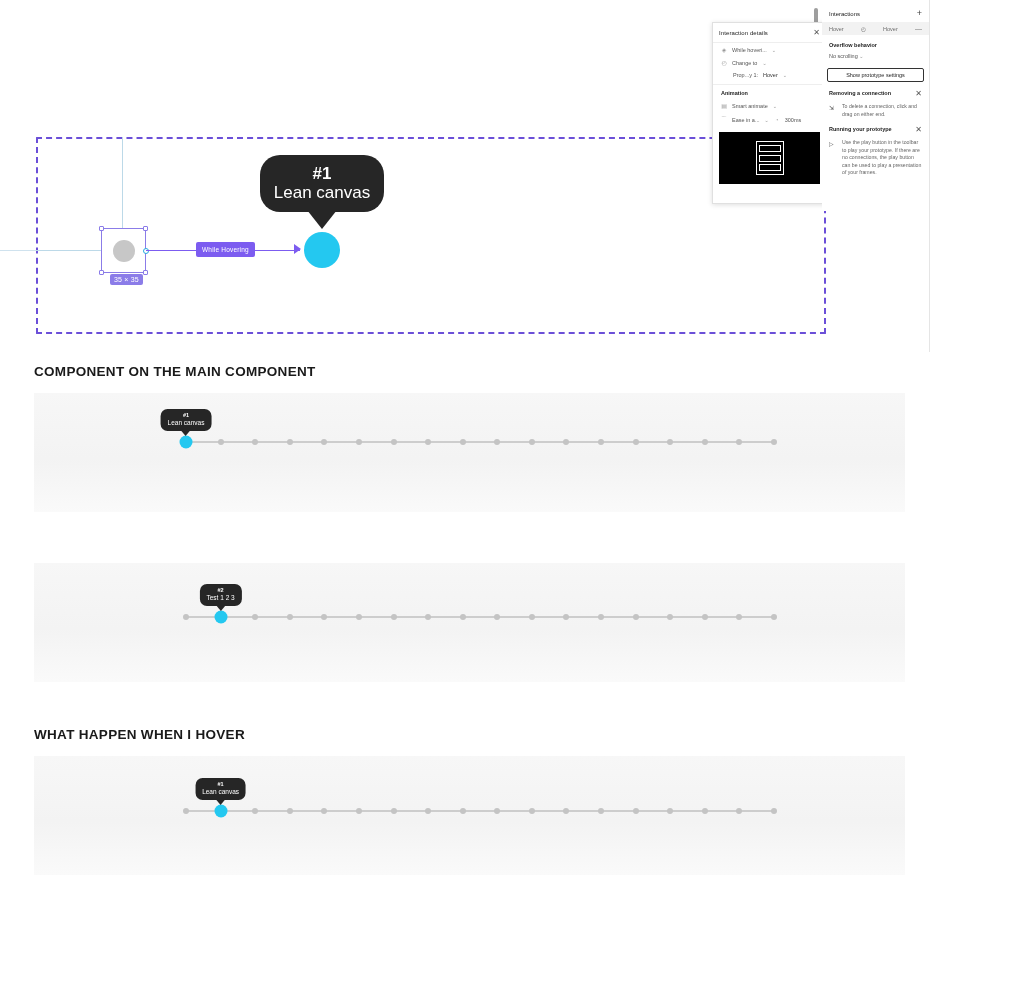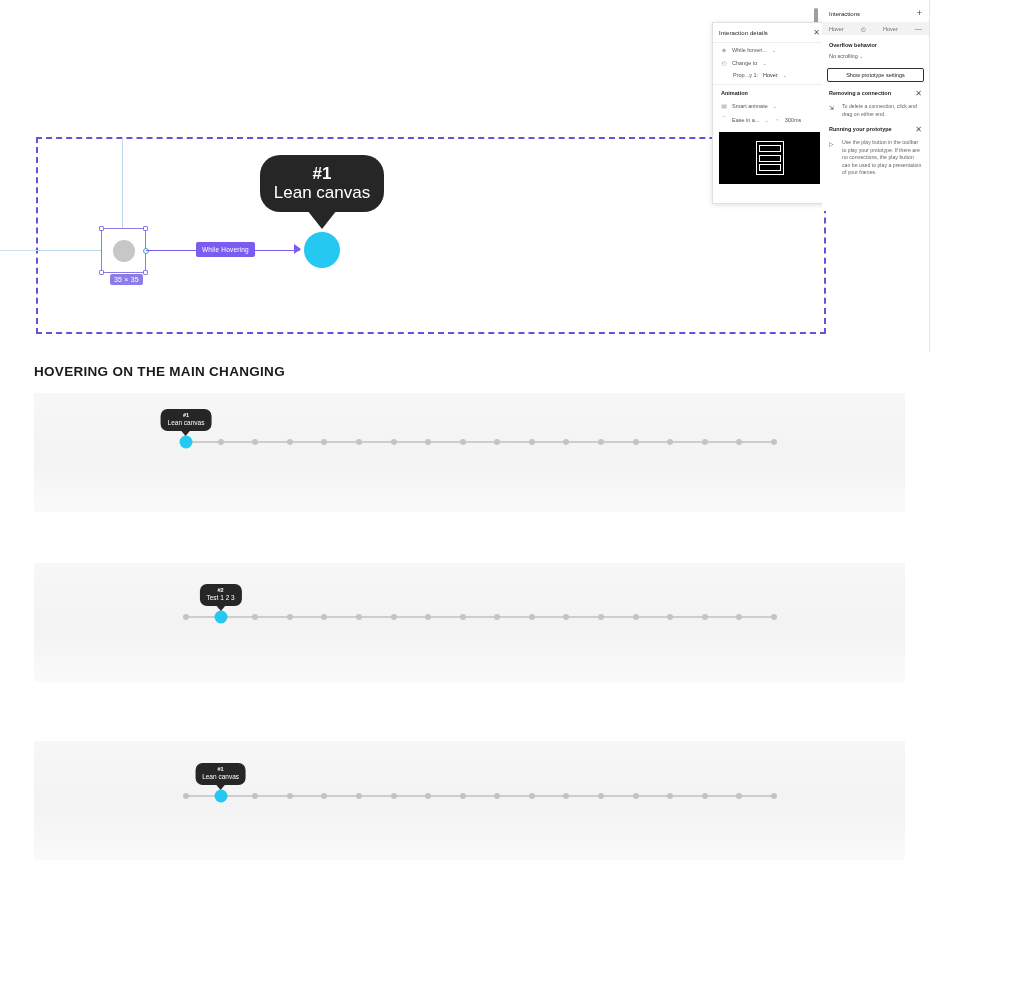--- a/index.html
+++ b/index.html
@@ -275,21 +275,21 @@
         </div>
         <div class="tip-body">
           <span class="tip-ic">▷</span>
           <span class="tip-tx">Use the play button in the toolbar to play your prototype. If there are no connections, the play button can be used to play a presentation of your frames.</span>
         </div>
       </div>
     </div>
   </div>
 
   <div class="section" style="top:364px">
-    <div class="sec-title">HOVERING ON THE MAIN CHANGING</div>
+    <div class="sec-title">COMPONENT ON THE MAIN COMPONENT</div>
     <div class="strip">
       <div class="timeline">
           <div class="tl-line" style="left: 152px; width: 588px; top: 48px;"></div>
           <div class="dot active" style="left: 152px; top: 49px;"></div>
           <div class="dot" style="left: 186.588px; top: 49px;"></div>
           <div class="dot" style="left: 221.176px; top: 49px;"></div>
           <div class="dot" style="left: 255.765px; top: 49px;"></div>
           <div class="dot" style="left: 290.353px; top: 49px;"></div>
           <div class="dot" style="left: 324.941px; top: 49px;"></div>
           <div class="dot" style="left: 359.529px; top: 49px;"></div>
@@ -338,20 +338,21 @@
           <div class="tooltip-sm" style="left: 186.588px; top: 21px;">
             <div class="s1">#2</div>
             <div class="s2">Test 1 2 3</div>
             <div class="stail"></div>
           </div>
         </div>
     </div>
   </div>
 
   <div class="section" style="top:727px">
+    <div class="sec-title">WHAT HAPPEN WHEN I HOVER</div>
     <div class="strip">
       <div class="timeline">
           <div class="tl-line" style="left: 152px; width: 588px; top: 54px;"></div>
           <div class="dot" style="left: 152px; top: 55px;"></div>
           <div class="dot active" style="left: 186.588px; top: 55px;"></div>
           <div class="dot" style="left: 221.176px; top: 55px;"></div>
           <div class="dot" style="left: 255.765px; top: 55px;"></div>
           <div class="dot" style="left: 290.353px; top: 55px;"></div>
           <div class="dot" style="left: 324.941px; top: 55px;"></div>
           <div class="dot" style="left: 359.529px; top: 55px;"></div>

